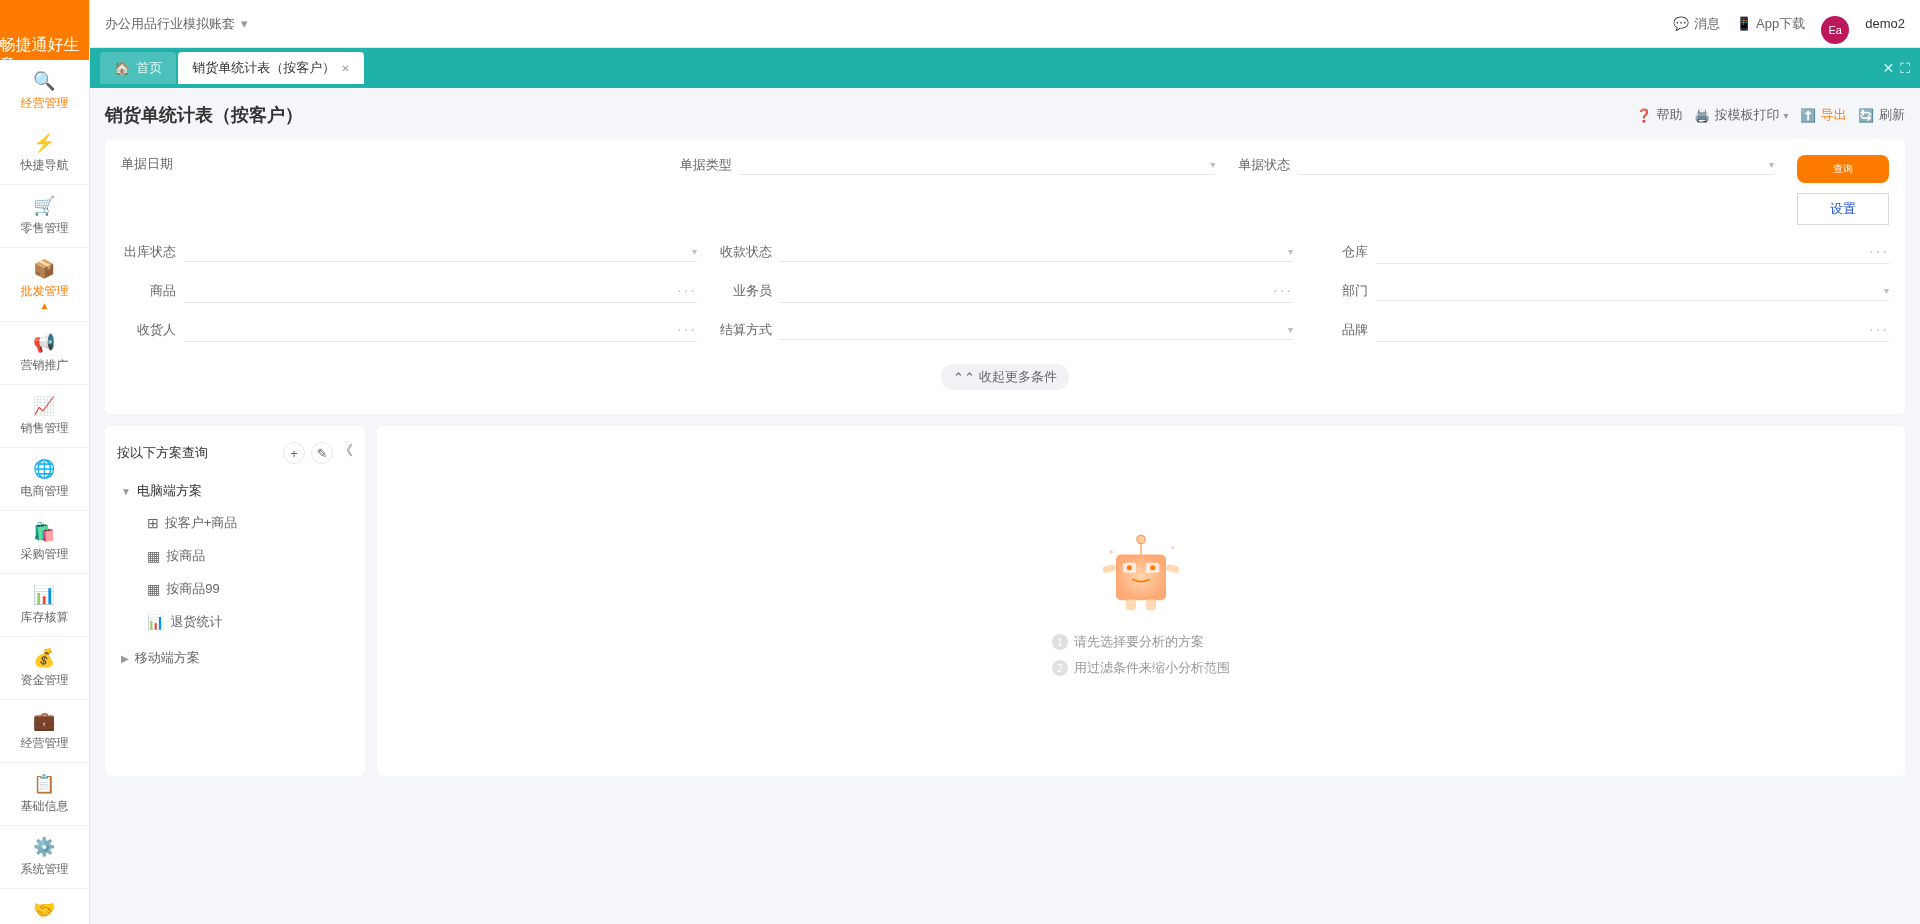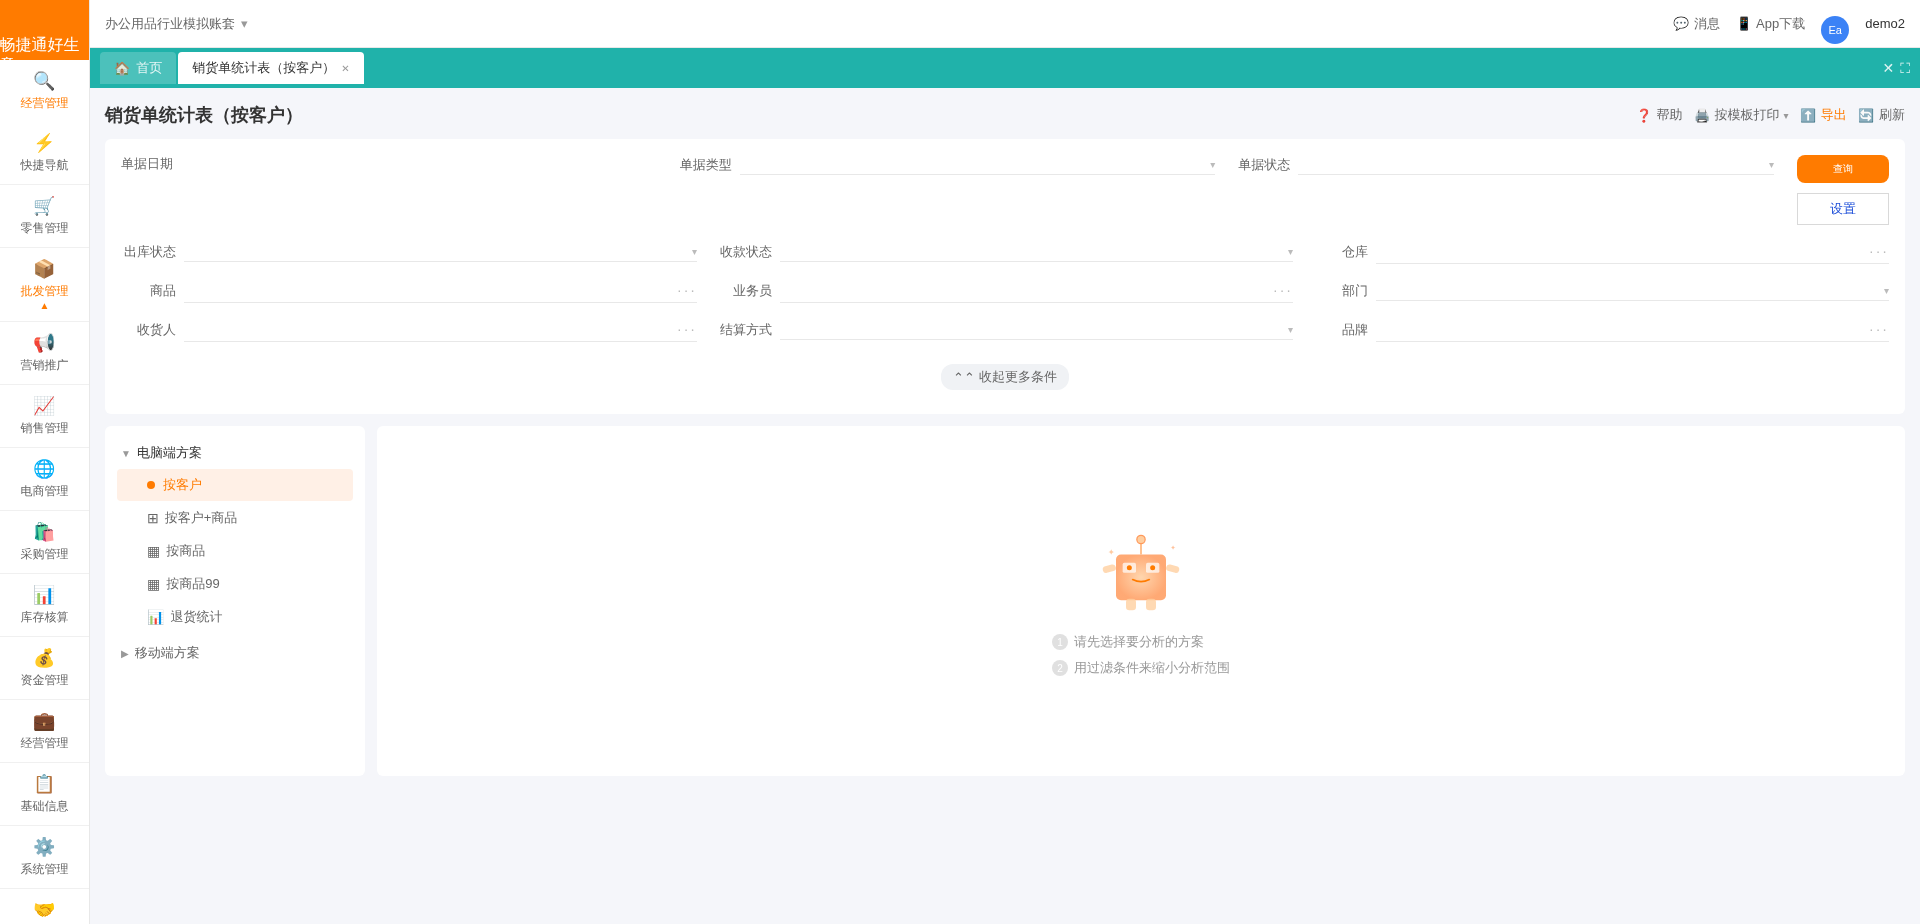--- a/index.html
+++ b/index.html
@@ -17,21 +17,21 @@
     .sidebar-search .si-icon { font-size: 18px; margin-bottom: 3px; }
 
     
     .main { flex: 1; display: flex; flex-direction: column; height: 100%; overflow: hidden; }
 
     
     .topbar { height: 48px; background: #fff; display: flex; align-items: center; padding: 0 15px; border-bottom: 1px solid #e8e8e8; justify-content: space-between; flex-shrink: 0; }
     .topbar-left { display: flex; align-items: center; gap: 6px; color: #666; font-size: 13px; }
     .topbar-right { display: flex; align-items: center; gap: 16px; }
     .topbar-btn { display: flex; align-items: center; gap: 4px; cursor: pointer; color: #666; font-size: 13px; }
-    .user-avatar { width: 28px; height: 28px; border-radius: 50%; background: #3b82f6; display: flex; align-items: center; justify-content: center; color: #fff; font-size: 11px; cursor: pointer; margin-top: 13px; }
+    .user-avatar { width: 28px; height: 28px; border-radius: 50%; background: #be185d; display: flex; align-items: center; justify-content: center; color: #fff; font-size: 11px; cursor: pointer; margin-top: 13px; }
     .user-name { color: #333; cursor: pointer; font-size: 13px; }
 
     
     .tabbar { height: 40px; background: #20b2aa; display: flex; align-items: center; padding: 0 10px; gap: 2px; flex-shrink: 0; }
     .tab { height: 32px; padding: 0 14px; border-radius: 4px 4px 0 0; display: flex; align-items: center; gap: 6px; cursor: pointer; font-size: 13px; color: rgba(255,255,255,0.85); }
     .tab.home { background: rgba(255,255,255,0.2); }
     .tab.active { background: #fff; color: #333; border-radius: 4px 4px 0 0; }
     .tab .close-icon { font-size: 10px; cursor: pointer; color: #999; }
     .tab-maximize { margin-left: auto; display: flex; gap: 6px; }
     .tab-maximize .icon-btn { color: rgba(255,255,255,0.85); cursor: pointer; font-size: 14px; }
@@ -360,32 +360,40 @@
           <span>⌃⌃</span>
           <span>收起更多条件</span>
         </div>
       </div>
 
     </div>
 
     <div class="body-area">
 
       <div class="left-panel">
+        <div class="panel-header">
+          <span class="panel-title">按以下方案查询</span>
+          <div class="panel-actions">
+            <div class="panel-action-btn">
+              <span>+</span>
+            </div>
+            <div class="panel-action-btn">
+              <span>✎</span>
+            </div>
+            <span class="panel-action-collapse">《</span>
+          </div>
+        </div>
 
         <div class="scheme-section">
           <div class="scheme-group">
             <div class="scheme-group-header">
               <span class="expand-icon">▼</span>
               <span>电脑端方案</span>
             </div>
 
-            <div class="scheme-item active">
-              <span class="s-dot"></span>
-              <span>按客户</span>
-            </div>
 
             <div class="scheme-item">
               <span class="s-icon">⊞</span>
               <span>按客户+商品</span>
             </div>
 
             <div class="scheme-item">
               <span class="s-icon">▦</span>
               <span>按商品</span>
             </div>

